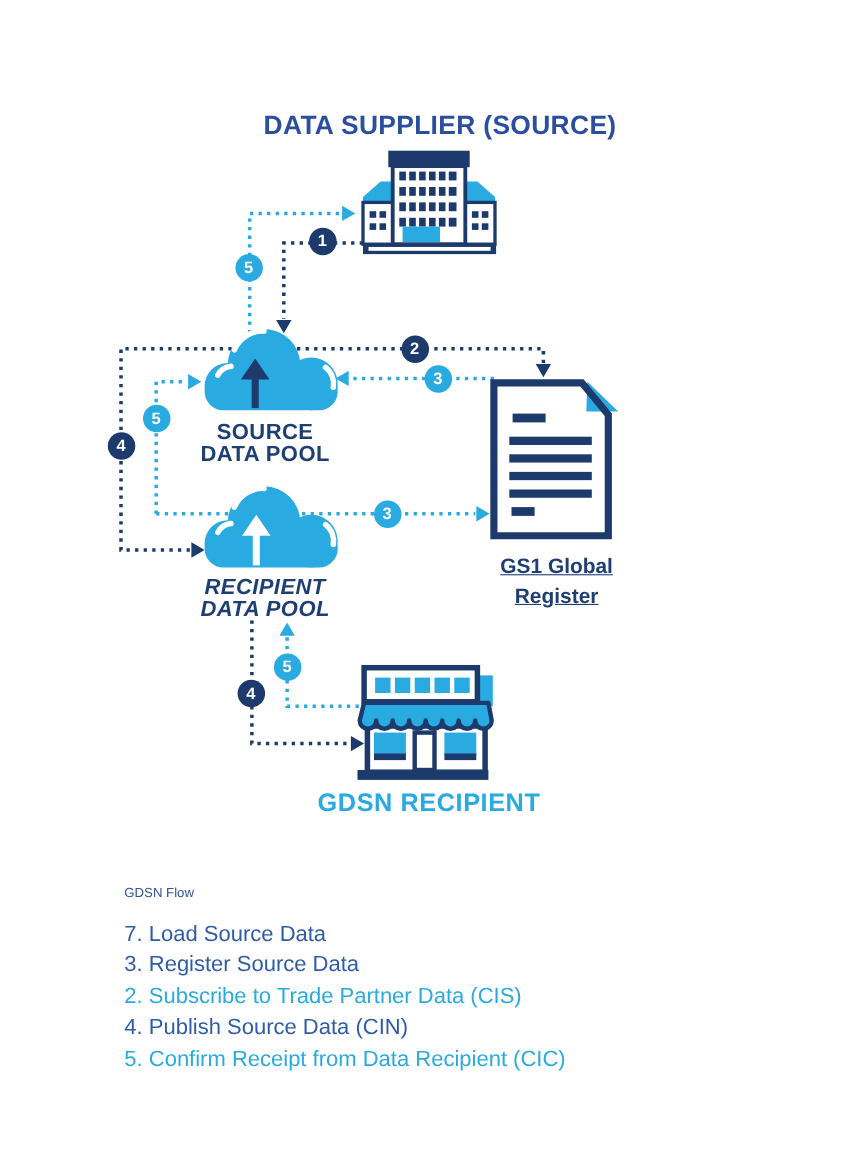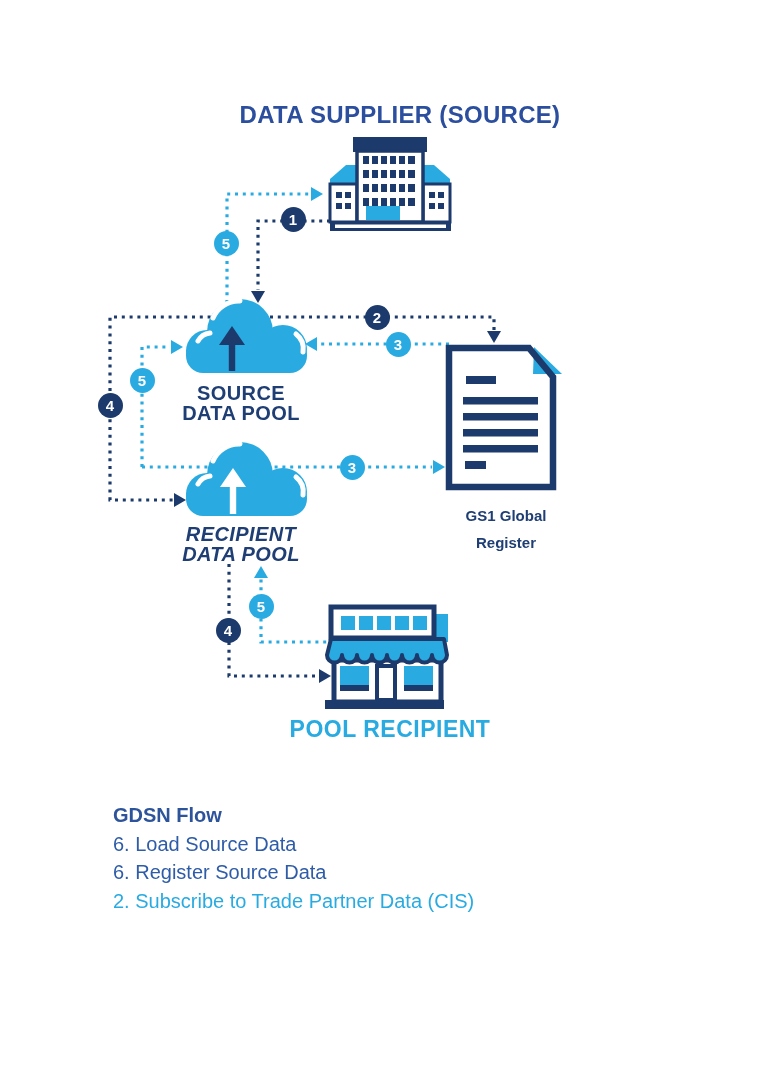--- a/index.html
+++ b/index.html
@@ -6,30 +6,30 @@
   #canvas{
     position:relative;width:768px;height:1057px;background:#ffffff;overflow:hidden;
     font-family:"Liberation Sans",sans-serif;
   }
   #diagram-svg{position:absolute;left:0;top:0;}
   .label{position:absolute;font-weight:bold;text-align:center;transform:translateX(-50%);white-space:nowrap;}
   .supplier-title{top:101px;left:400px;font-size:24px;letter-spacing:.3px;color:#2b4f9e;}
   .pool-label{font-size:20px;line-height:20px;letter-spacing:.4px;color:#1e3e74;}
   .pool-label.src{top:383px;left:241px;}
   .pool-label.rcp{top:524px;left:241px;font-style:italic;}
-  .registry-label{top:502px;left:506px;font-size:15px;line-height:27px;color:#1e3e74;}
+  .registry-label{top:502px;left:506px;font-size:19px;line-height:27px;color:#1e3e74;text-decoration:underline;}
   .recipient-title{top:716px;left:390px;font-size:23px;letter-spacing:.5px;color:#29abe2;}
   .badge{
     position:absolute;width:25px;height:25px;border-radius:50%;
     color:#fff;font-weight:bold;font-size:15px;line-height:25px;text-align:center;
   }
   .badge.dark{background:#1c3a6b;}
   .badge.light{background:#29abe2;}
   .legend{position:absolute;left:113px;top:804px;}
-  .legend-title{font-size:20px;font-weight:bold;color:#2d549b;margin-bottom:3px;}
+  .legend-title{font-size:12px;font-weight:normal;color:#2d549b;margin-bottom:17px;}
   .legend-item{font-size:20px;line-height:28.4px;}
   .legend-item.dark{color:#2e5ca8;}
   .legend-item.light{color:#29abe2;}
 </style>
 </head>
 <body>
 
 <div id="canvas">
 
   <svg id="diagram-svg" width="768" height="1066" viewBox="0 0 768 1066">
@@ -210,36 +210,38 @@
   <div class="label pool-label rcp">
     <div>RECIPIENT</div>
     <div>DATA POOL</div>
   </div>
 
   <div class="label registry-label">
     <div>GS1 Global</div>
     <div>Register</div>
   </div>
 
-  <div class="label recipient-title">POOL RECIPIENT</div>
+  <div class="label recipient-title">GDSN RECIPIENT</div>
 
   <div>
       <div class="badge dark" style="left: 280.5px; top: 206.5px;">1</div>
       <div class="badge light" style="left: 213.5px; top: 230.5px;">5</div>
       <div class="badge dark" style="left: 364.5px; top: 304.5px;">2</div>
       <div class="badge light" style="left: 385.5px; top: 331.5px;">3</div>
       <div class="badge light" style="left: 129.5px; top: 367.5px;">5</div>
       <div class="badge dark" style="left: 97.5px; top: 392.5px;">4</div>
       <div class="badge light" style="left: 339.5px; top: 454.5px;">3</div>
       <div class="badge light" style="left: 248.5px; top: 593.5px;">5</div>
       <div class="badge dark" style="left: 215.5px; top: 617.5px;">4</div>
     </div>
 
   <div class="legend">
     <div class="legend-title">GDSN Flow</div>
     <div>
-        <div class="legend-item dark">6. Load Source Data</div>
-        <div class="legend-item dark">6. Register Source Data</div>
+        <div class="legend-item dark">7. Load Source Data</div>
+        <div class="legend-item dark">3. Register Source Data</div>
         <div class="legend-item light">2. Subscribe to Trade Partner Data (CIS)</div>
+        <div class="legend-item dark">4. Publish Source Data (CIN)</div>
+        <div class="legend-item light">5. Confirm Receipt from Data Recipient (CIC)</div>
       </div>
   </div>
 
 </div>
 
 </body></html>

